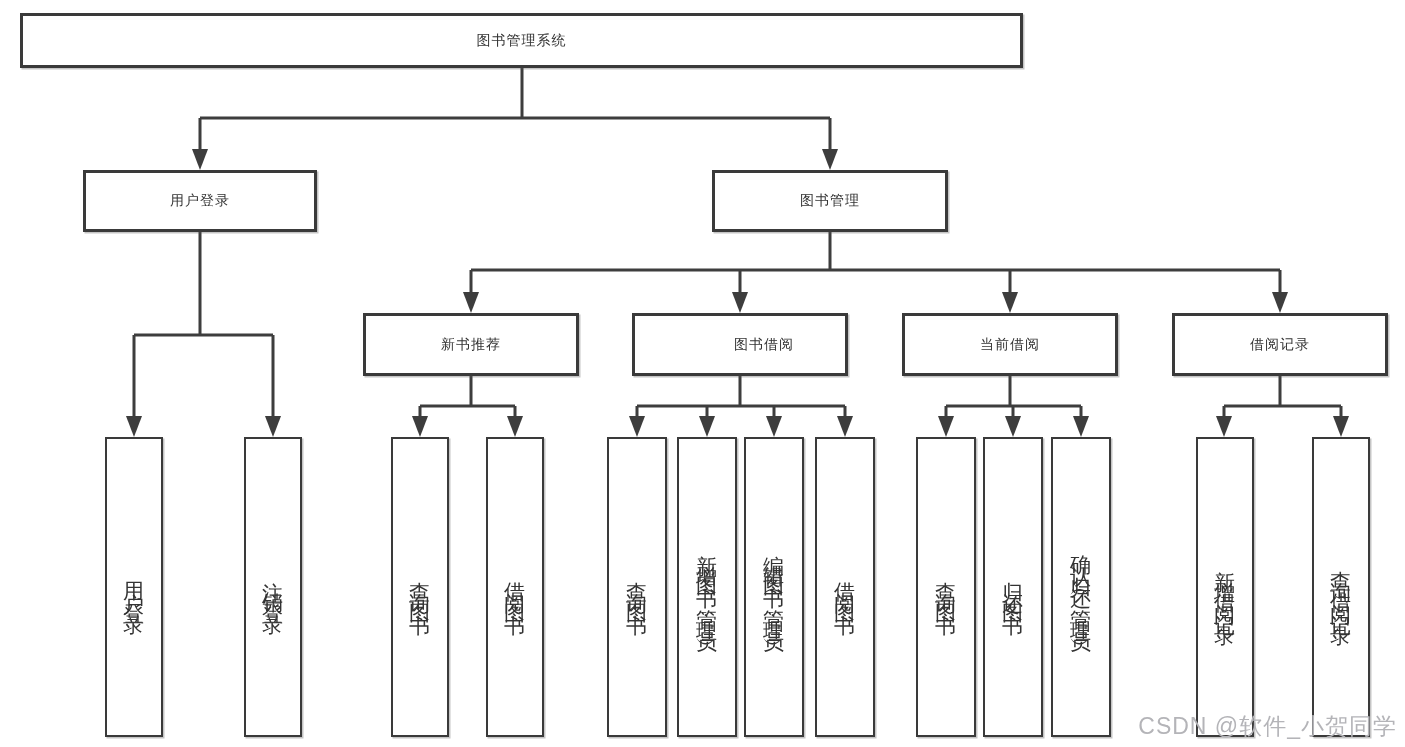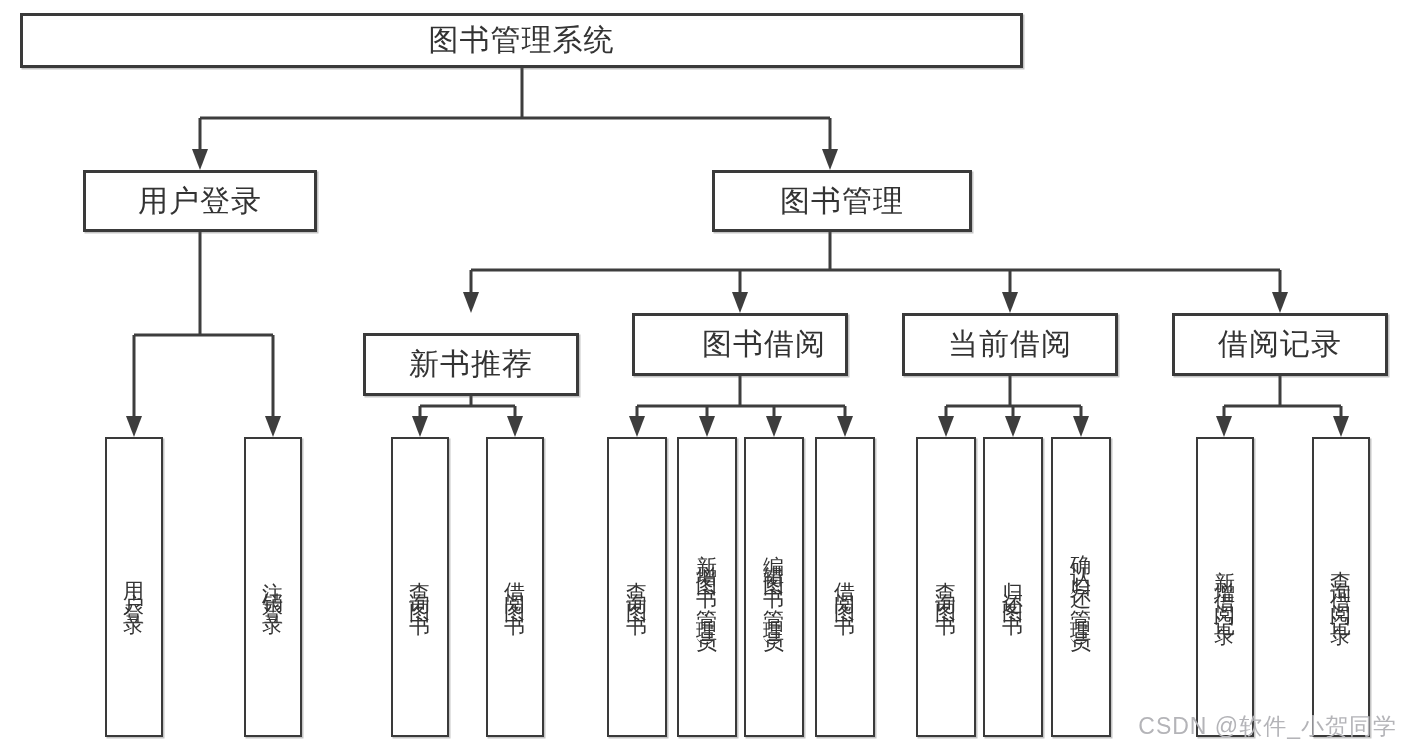--- a/index.html
+++ b/index.html
@@ -27,39 +27,39 @@
     box-sizing: border-box;
     background: #ffffff;
     border: 3px solid #3a3a3a;
     box-shadow: 1.5px 1.5px 0 rgba(90,90,90,0.35);
     display: flex;
     align-items: center;
     justify-content: center;
     color: #333333;
   }
   .hnode {
-    font-size: 30px;
+    font-size: 14px;
     letter-spacing: 1px;
   }
   .vnode span {
     writing-mode: vertical-rl;
     text-orientation: mixed;
     font-size: 21px;
     letter-spacing: 11px;
     line-height: 1;
     color: #333333;
   }
   
   .n-root { left: 20px;   top: 13px;  width: 1003px; height: 55px; }
   
   .n-l2a  { left: 83px;   top: 170px; width: 234px;  height: 62px; }
-  .n-l2b  { left: 712px;  top: 170px; width: 260px;  height: 62px; }
+  .n-l2b  { left: 712px;  top: 170px; width: 236px;  height: 62px; }
   
   .n-l3   { top: 313px; height: 63px; width: 216px; }
-  .n-l3a  { left: 363px; margin-top: 20px; }
+  .n-l3a  { left: 363px; }
   .n-l3b  { left: 632px; padding-left: 48px; }
   .n-l3c  { left: 902px; }
   .n-l3d  { left: 1172px; }
   
   .leaf   { top: 437px; height: 300px; width: 58px; border-width: 2.5px; }
   .lf-a1  { left: 105px; }
   .lf-a2  { left: 244px; }
   .lf-b1  { left: 391px; }
   .lf-b2  { left: 486px; }
   .lf-c1  { left: 607px;  width: 60px; }

